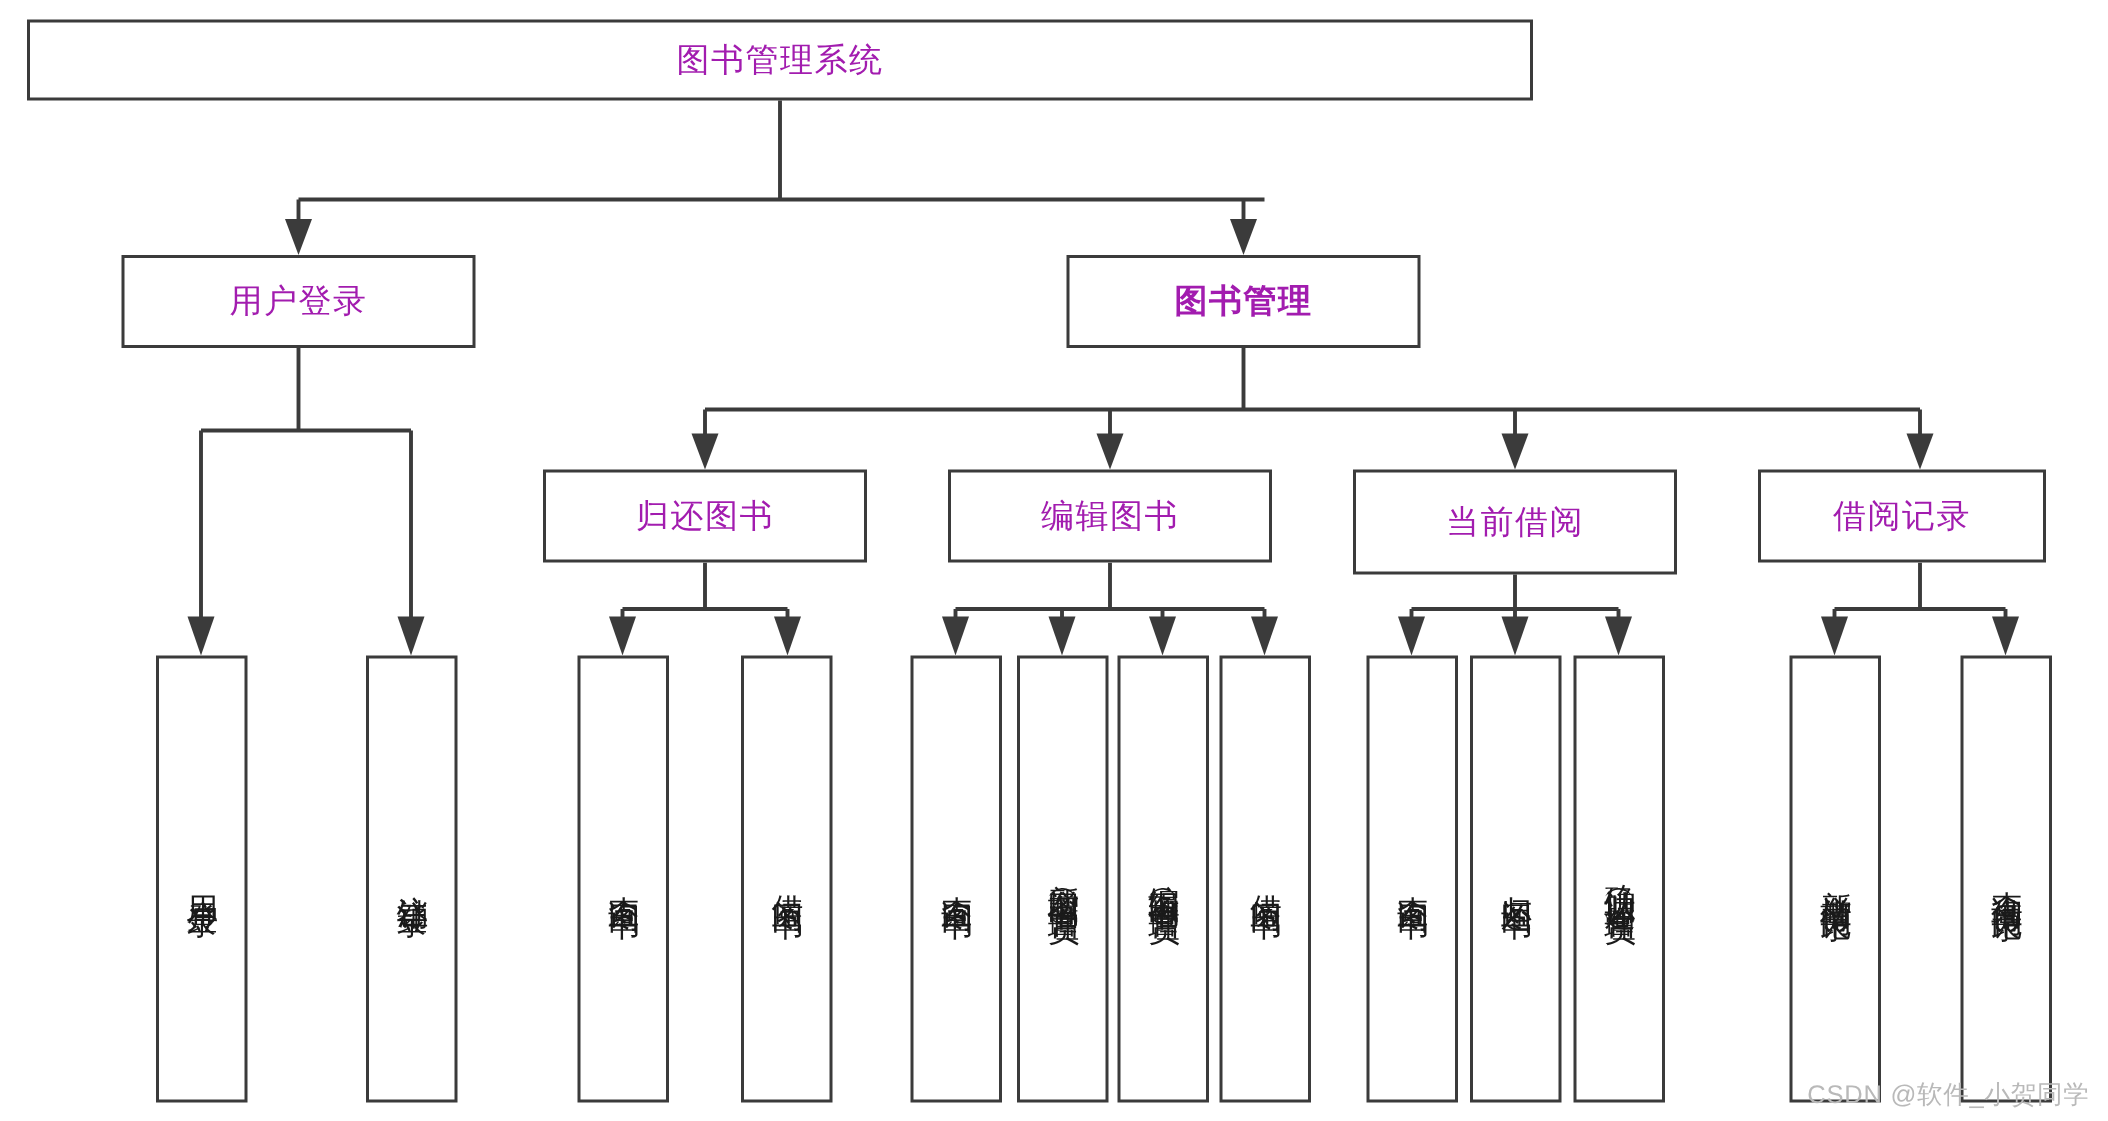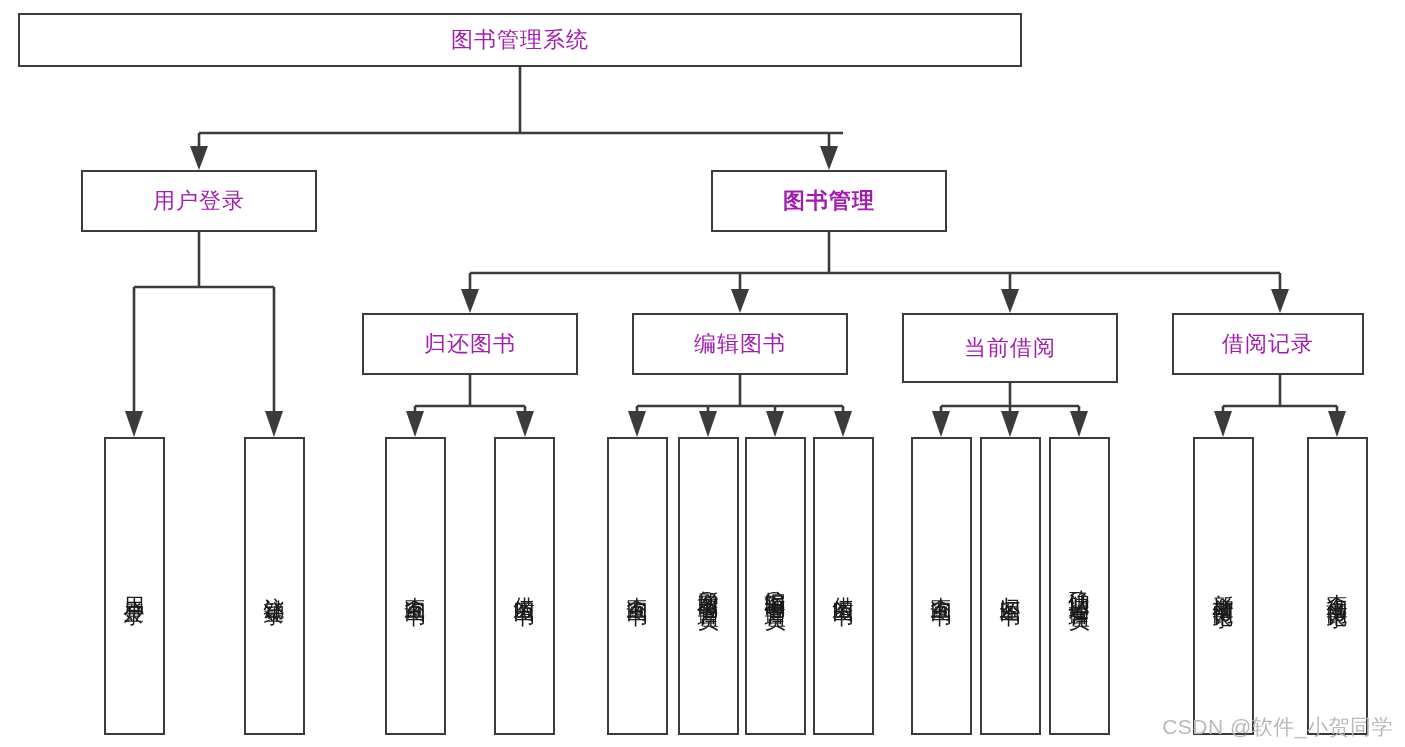--- a/index.html
+++ b/index.html
@@ -36,21 +36,21 @@
   }
   .arrow-head {
     fill: #3b3b3b;
     stroke: none;
   }
   .watermark-text {
     position: absolute;
     right: 12px;
     bottom: 6px;
     font-family: "Liberation Sans", "DejaVu Sans", sans-serif;
-    font-size: 21px;
+    font-size: 17px;
     color: #b9b9b9;
     white-space: nowrap;
     letter-spacing: 0.5px;
     pointer-events: none;
   }
   .vert-node {
     position: absolute;
     box-sizing: border-box;
     background: #ffffff;
     border: 2.6px solid #3b3b3b;

